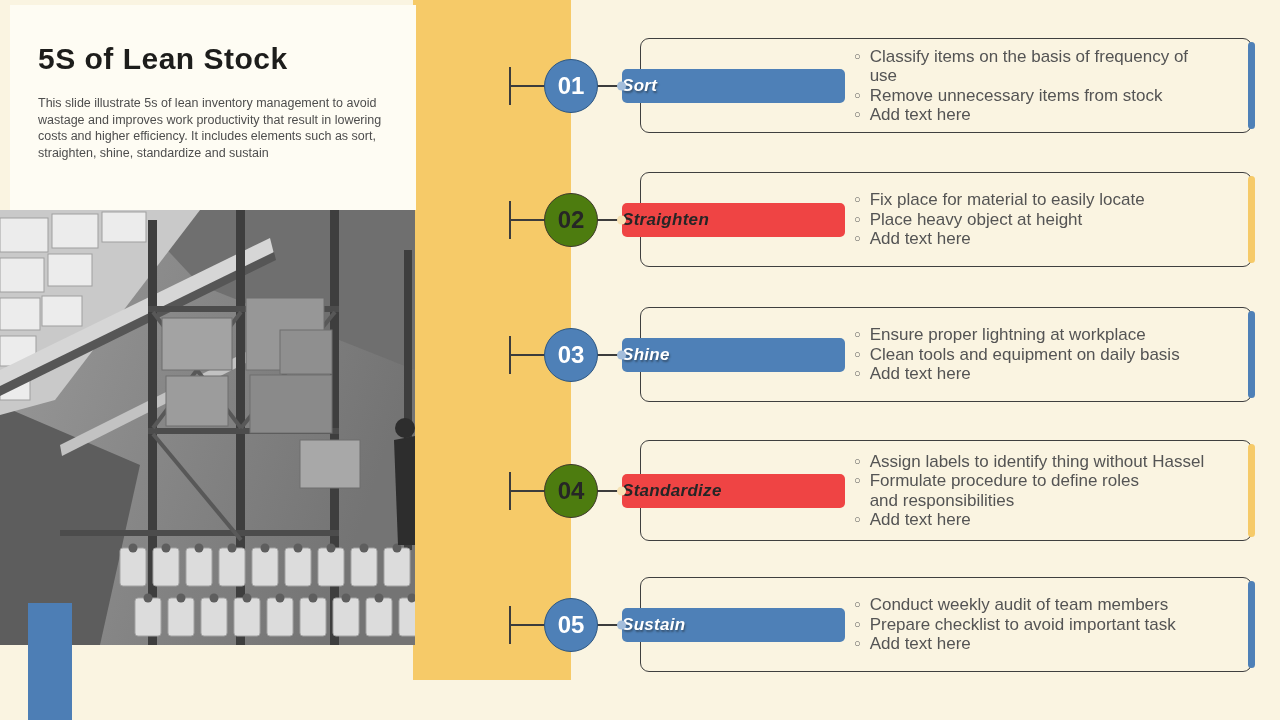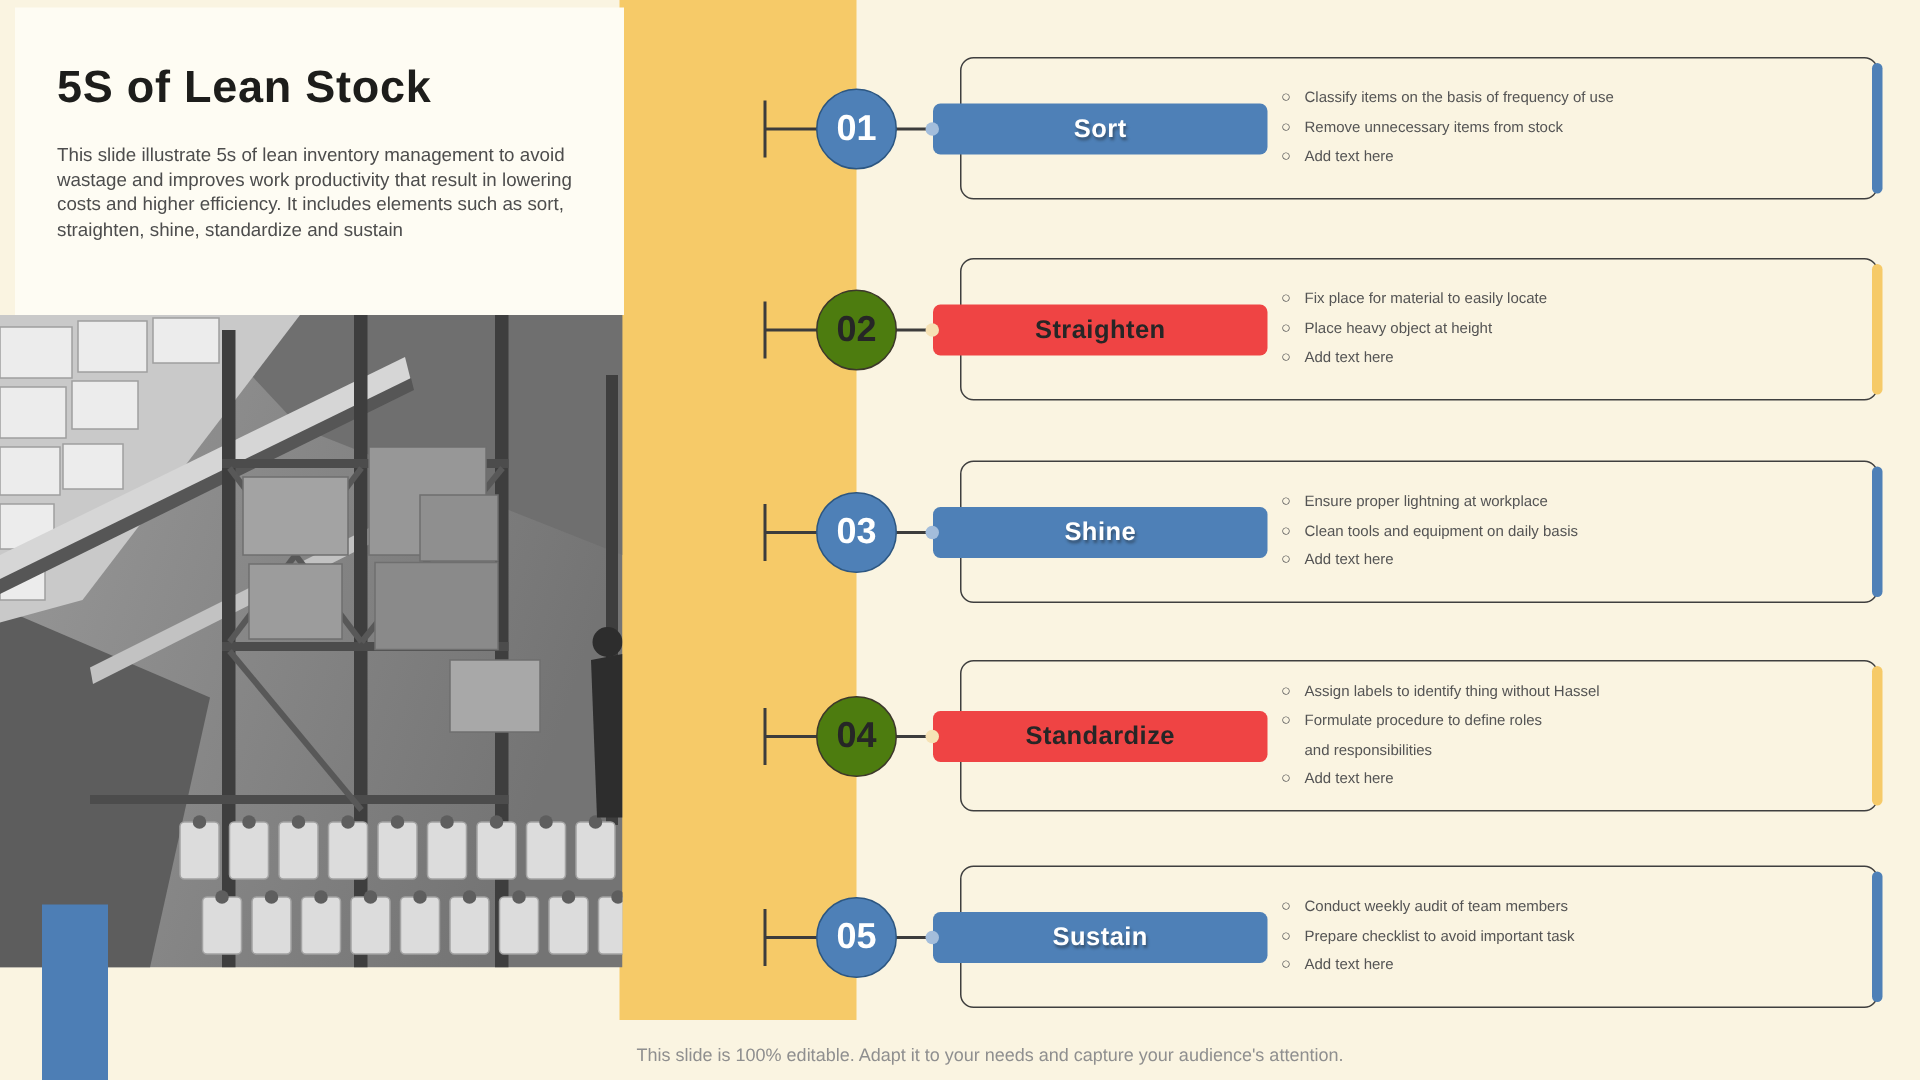--- a/index.html
+++ b/index.html
@@ -25,31 +25,31 @@
   .tick{position:absolute;left:509px;top:50%;transform:translateY(-50%);width:2px;height:38px;background:#3c3c3c;}
   .hline{position:absolute;left:510px;top:50%;transform:translateY(-50%);width:112px;height:2px;background:#3c3c3c;}
   .num-circle{
     position:absolute;left:544px;top:50%;transform:translateY(-50%);
     width:52px;height:52px;border-radius:50%;display:flex;align-items:center;justify-content:center;
     font-size:24px;font-weight:bold;z-index:3;
   }
   .dot{position:absolute;left:617px;top:50%;transform:translateY(-50%);width:9px;height:9px;border-radius:50%;z-index:4;}
   .label-bar{
     position:absolute;left:622px;top:50%;transform:translateY(-50%);
-    width:223px;height:34px;border-radius:5px;display:flex;align-items:center;justify-content:center;
-    font-size:17px;font-weight:bold;letter-spacing:.3px;z-index:2;
+    width:223px;height:34px;border-radius:5px;display:flex;align-items:center;justify-content:flex-start;
+    font-size:17px;font-weight:bold;letter-spacing:.3px;z-index:2;font-style:italic;
   }
   .box{
     position:absolute;left:640px;top:0;width:612px;height:100%;
     border:1.4px solid #3f3f3f;border-radius:9px;display:flex;align-items:center;
     box-sizing:border-box;z-index:1;
   }
   .accent{position:absolute;right:-4px;top:3px;bottom:3px;width:7px;border-radius:4px;}
   .bullets{list-style:none;margin:0 0 0 213px;padding:0;width:358px;}
-  .bullets li{display:flex;align-items:flex-start;font-size:10px;line-height:19.5px;color:#545454;}
+  .bullets li{display:flex;align-items:flex-start;font-size:17px;line-height:19.5px;color:#545454;}
   .bullets .marker{flex:0 0 auto;margin-right:9px;font-size:11px;line-height:19.5px;color:#5a5a5a;}
   .bullets .marker::before{content:"\25CB";}
   .bullets .btext{white-space:pre-line;}
   
   .step-blue .num-circle{background:#4e80b7;border:1.6px solid #2c5681;color:#fff;}
   .step-blue .label-bar{background:#4e80b7;color:#fff;text-shadow:1px 2px 2px rgba(25,25,25,.45);}
   .step-blue .accent{background:#4e80b7;}
   .step-blue .dot{background:#a3bddb;}
   .step-yellow .num-circle{background:#4d7c0f;border:1.6px solid #3c382a;color:#262626;}
   .step-yellow .label-bar{background:#ef4444;color:#262626;}
@@ -294,15 +294,14 @@
     <div class="hline"></div>
     <div class="num-circle">
         <span>05</span>
       </div>
     <div class="dot"></div>
     <div class="label-bar">
         <span>Sustain</span>
       </div>
   </div>
 
-  <div class="footer">This slide is 100% editable. Adapt it to your needs and capture your audience's attention.</div>
 
 </div>
 
 </body></html>

